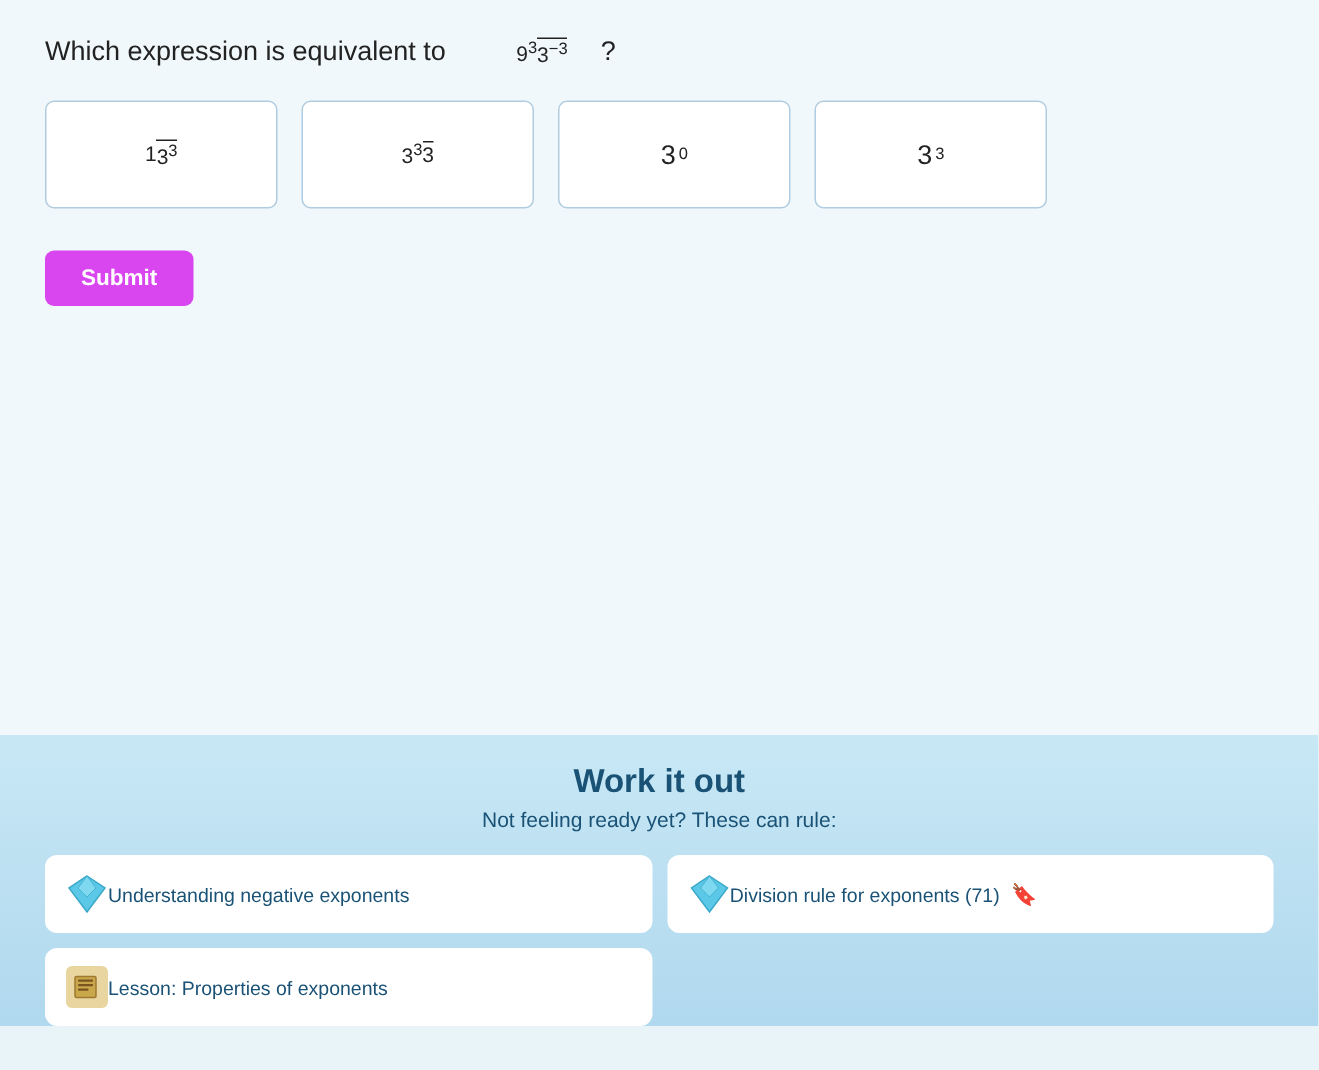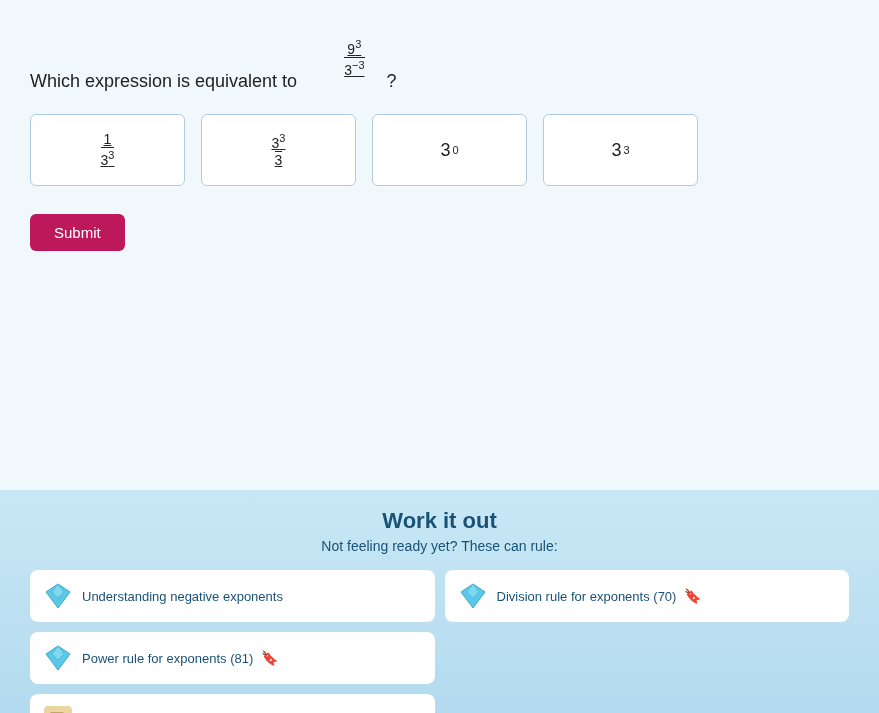--- a/index.html
+++ b/index.html
@@ -22,26 +22,25 @@
       font-size: 18px;
       color: #222;
       margin-bottom: 22px;
       display: flex;
       align-items: flex-end;
       gap: 20px;
     }
 
     .fraction-display {
       display: inline-flex;
-      flex-direction: column;
+      flex-direction: row;
       align-items: center;
       font-size: 16px;
       line-height: 1.1;
-      margin: 14px 2px;
-      text-decoration: underline;
+      margin: 0 2px;
     }
 
     .fraction-display .numerator {
       font-size: 14px;
       position: relative;
     }
     .fraction-display .denominator {
       font-size: 14px;
       border-top: 1.5px solid #222;
       padding-top: 1px;
@@ -71,27 +70,27 @@
       transition: border-color 0.2s;
     }
 
     .answer-box .math-expr {
       display: flex;
       align-items: center;
       gap: 2px;
     }
 
     .submit-btn {
-      background: #be185d;
+      background: #d946ef;
       color: white;
       border: none;
       border-radius: 6px;
       padding: 10px 24px;
       font-size: 15px;
-      font-weight: 400;
+      font-weight: 700;
       cursor: pointer;
     }
 
     .work-it-out-section {
       background: linear-gradient(180deg, #c8e8f5 0%, #b0d8ee 100%);
       padding: 18px 30px 0 30px;
       text-align: center;
     }
 
     .work-it-out-title {
@@ -113,21 +112,20 @@
       gap: 10px;
       padding-bottom: 0;
     }
 
     .help-link {
       background: white;
       border-radius: 8px;
       padding: 12px 14px;
       display: flex;
       align-items: center;
-      gap: 10px;
       cursor: pointer;
       font-size: 13px;
       color: #1a5276;
       border: none;
       text-align: left;
       min-height: 48px;
     }
 
     .diamond-icon {
       width: 28px;
@@ -224,35 +222,25 @@
       <span>Understanding negative exponents</span>
     </div>
 
 
     <div class="help-link">
       <svg class="diamond-icon" viewBox="0 0 28 28" fill="none">
         <polygon points="14,2 26,10 14,26 2,10" fill="#5bc8e8" stroke="#3aa8c8" stroke-width="1"></polygon>
         <polygon points="14,2 20,10 14,16 8,10" fill="#7dd8f0" stroke="#3aa8c8" stroke-width="0.5"></polygon>
       </svg>
       <span>
-        <span>Division rule for exponents (70)</span>
+        <span>Division rule for exponents (71)</span>
         <span class="bookmark-icon">🔖</span>
       </span>
     </div>
 
-    <div class="help-link">
-      <svg class="diamond-icon" viewBox="0 0 28 28" fill="none">
-        <polygon points="14,2 26,10 14,26 2,10" fill="#5bc8e8" stroke="#3aa8c8" stroke-width="1"></polygon>
-        <polygon points="14,2 20,10 14,16 8,10" fill="#7dd8f0" stroke="#3aa8c8" stroke-width="0.5"></polygon>
-      </svg>
-      <span>
-        <span>Power rule for exponents (81)</span>
-        <span class="bookmark-icon">🔖</span>
-      </span>
-    </div>
 
     <div class="help-link last-row">
       <div class="lesson-icon">
         <svg width="20" height="20" viewBox="0 0 20 20">
           <rect x="2" y="3" width="14" height="14" rx="1" fill="#c8a84b" stroke="#a07830" stroke-width="1"></rect>
           <rect x="4" y="5" width="10" height="1.5" rx="0.5" fill="#7a5520"></rect>
           <rect x="4" y="8" width="10" height="1.5" rx="0.5" fill="#7a5520"></rect>
           <rect x="4" y="11" width="7" height="1.5" rx="0.5" fill="#7a5520"></rect>
         </svg>
       </div>

